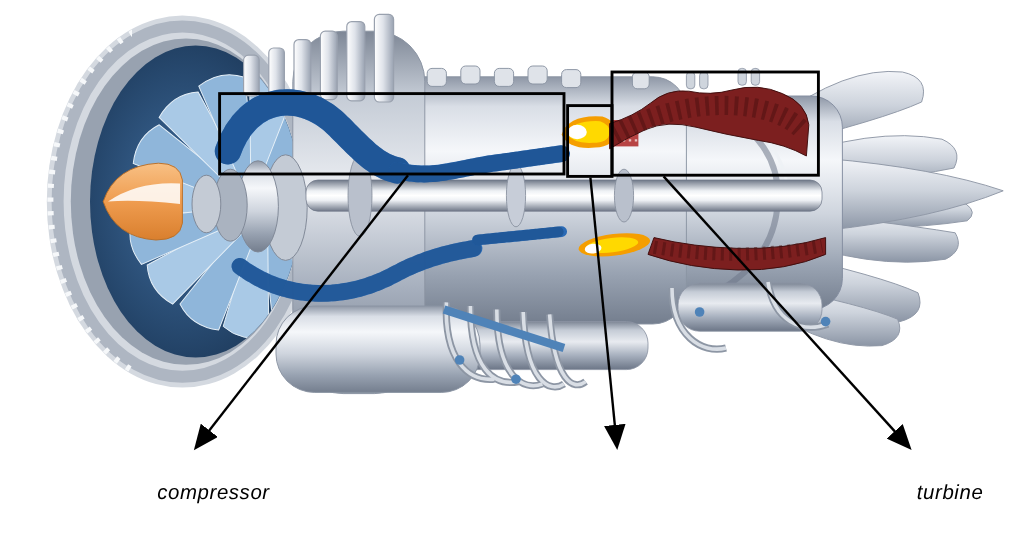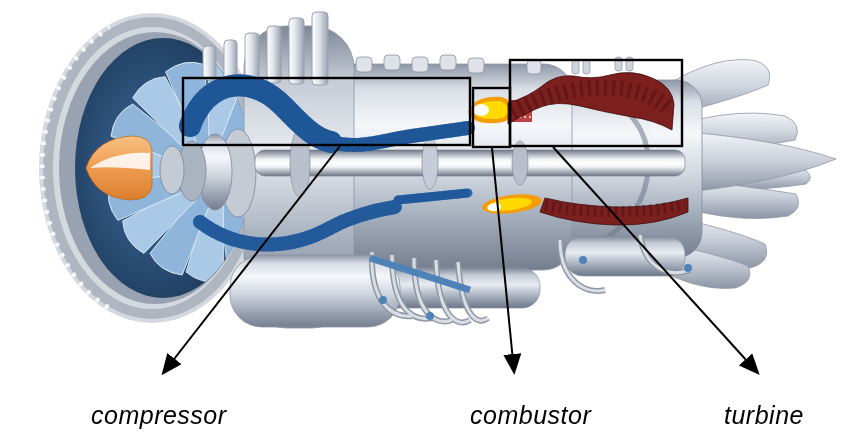--- a/index.html
+++ b/index.html
@@ -8,25 +8,26 @@
     width:850px;height:445px;
     background:var(--background,#fff);
     font-family:"Liberation Sans", sans-serif;
     overflow:hidden;
   }
   #engine-svg{position:absolute;left:0;top:0;width:850px;height:445px;}
   .part-label{
     position:absolute;
     top:401px;
     font-style:italic;
-    font-size:25px;
+    font-size:17px;
     font-weight:500;
     color:var(--annotation-ink,#000);
     white-space:nowrap;
     letter-spacing:.5px;
+    margin-left:40px;
   }
   #label-compressor{left:91px;}
   #label-combustor{left:470px;}
   #label-turbine{left:724px;}
 
   
   .fill-navy{fill:url(#navyGrad);}
   .fill-blade{fill:var(--fan-blade-blue,#a9c9e6);}
   .fill-blade-b{fill:#8fb6da;}
   .stroke-blue{stroke:var(--compressor-blue,#2a6ab5);}
@@ -252,16 +253,15 @@
     <rect x="183" y="78" width="287" height="67" class="ann"></rect>
     <rect x="473" y="88" width="37" height="59" class="ann"></rect>
     <rect x="510" y="60" width="172" height="86" class="ann"></rect>
     <line x1="340" y1="146" x2="164" y2="372" class="ann-line" marker-end="url(#arrowHead)"></line>
     <line x1="492" y1="148" x2="514" y2="371" class="ann-line" marker-end="url(#arrowHead)"></line>
     <line x1="553" y1="147" x2="757" y2="372" class="ann-line" marker-end="url(#arrowHead)"></line>
   </g>
 </svg>
 
 <div class="part-label" id="label-compressor">compressor</div>
-<div class="part-label" id="label-combustor">combustor</div>
 <div class="part-label" id="label-turbine">turbine</div>
 
 </div>
 
 </body></html>

